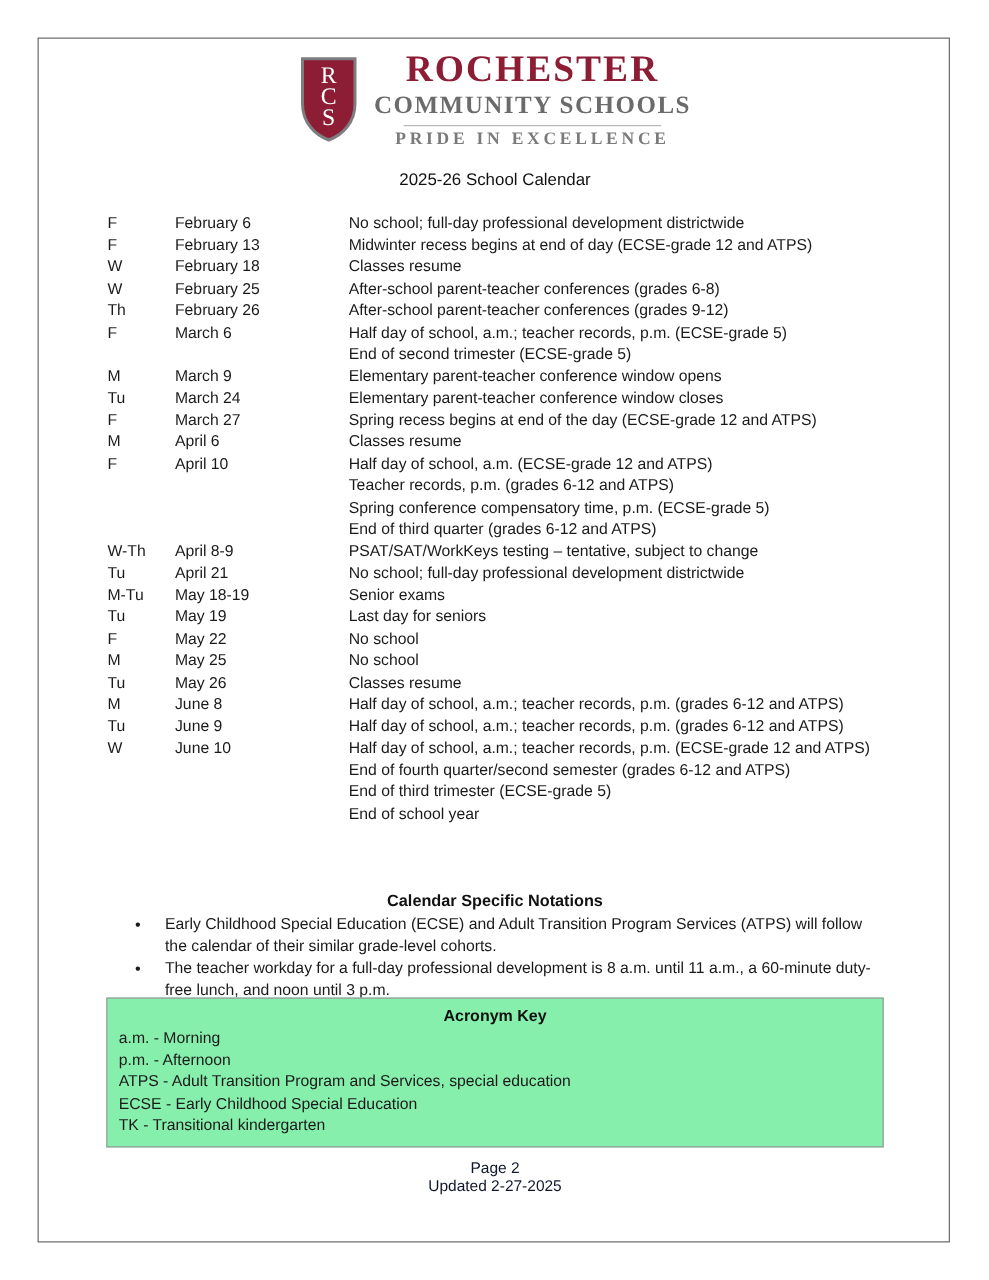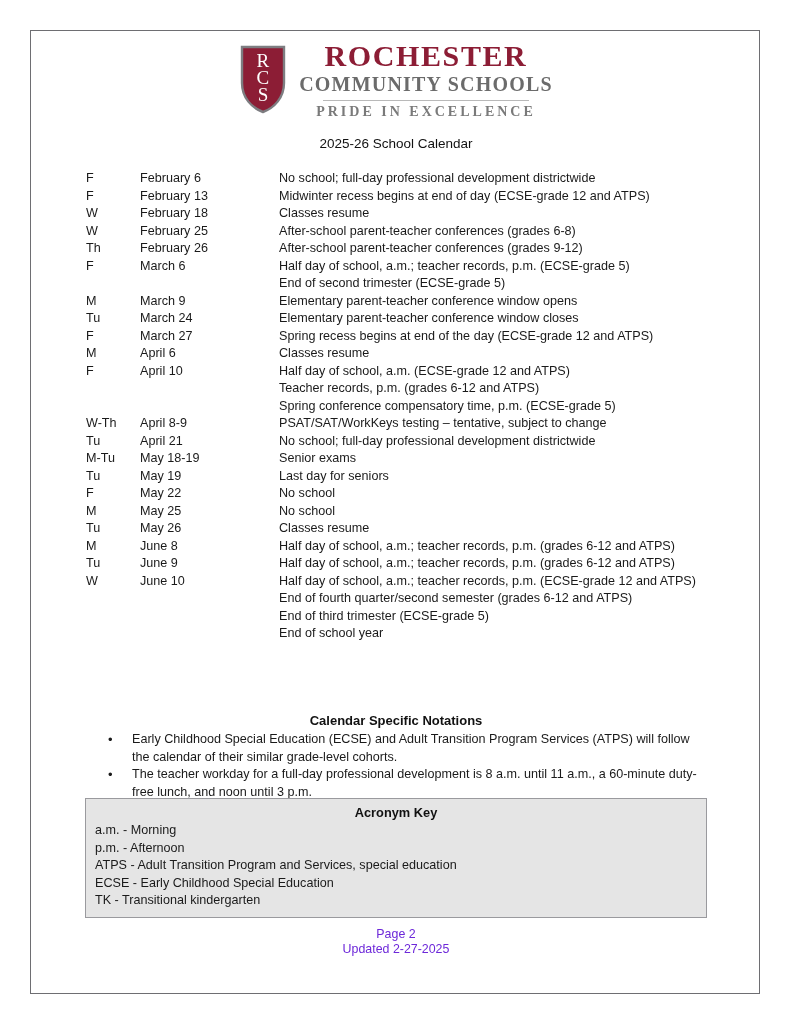--- a/index.html
+++ b/index.html
@@ -177,21 +177,21 @@
 
   
   #acronym-key {
     position: absolute;
     left: 54px;
     top: 767px;
     width: 622px;
     box-sizing: border-box;
     border: 1px solid #9a9a9e;
     padding: 5px 9px 7px 9px;
-    background: #e5e5e5;
+    background: #86efac;
   }
   #acronym-title {
     text-align: center;
     font-size: 12.8px;
     font-weight: bold;
     color: #111111;
     line-height: 17px;
     margin-bottom: 1px;
   }
   .acr-row {
@@ -205,21 +205,21 @@
   #footer {
     position: absolute;
     left: 0;
     top: 896px;
     width: 730px;
     text-align: center;
   }
   .footer-line {
     font-size: 12.4px;
     line-height: 15px;
-    color: #6d28d9;
+    color: #0f172a;
   }
 </style>
 </head>
 <body>
 
 <div id="page">
   <div id="page-frame">
 
     <div id="logo">
       <div class="logo-inner">
@@ -309,20 +309,25 @@
           <div class="c-day"></div>
           <div class="c-date"></div>
           <div class="c-desc">Teacher records, p.m. (grades 6-12 and ATPS)</div>
         </div>
         <div class="cal-row">
           <div class="c-day"></div>
           <div class="c-date"></div>
           <div class="c-desc">Spring conference compensatory time, p.m. (ECSE-grade 5)</div>
         </div>
         <div class="cal-row">
+          <div class="c-day"></div>
+          <div class="c-date"></div>
+          <div class="c-desc">End of third quarter (grades 6-12 and ATPS)</div>
+        </div>
+        <div class="cal-row">
           <div class="c-day">W-Th</div>
           <div class="c-date">April 8-9</div>
           <div class="c-desc">PSAT/SAT/WorkKeys testing – tentative, subject to change</div>
         </div>
         <div class="cal-row">
           <div class="c-day">Tu</div>
           <div class="c-date">April 21</div>
           <div class="c-desc">No school; full-day professional development districtwide</div>
         </div>
         <div class="cal-row">

